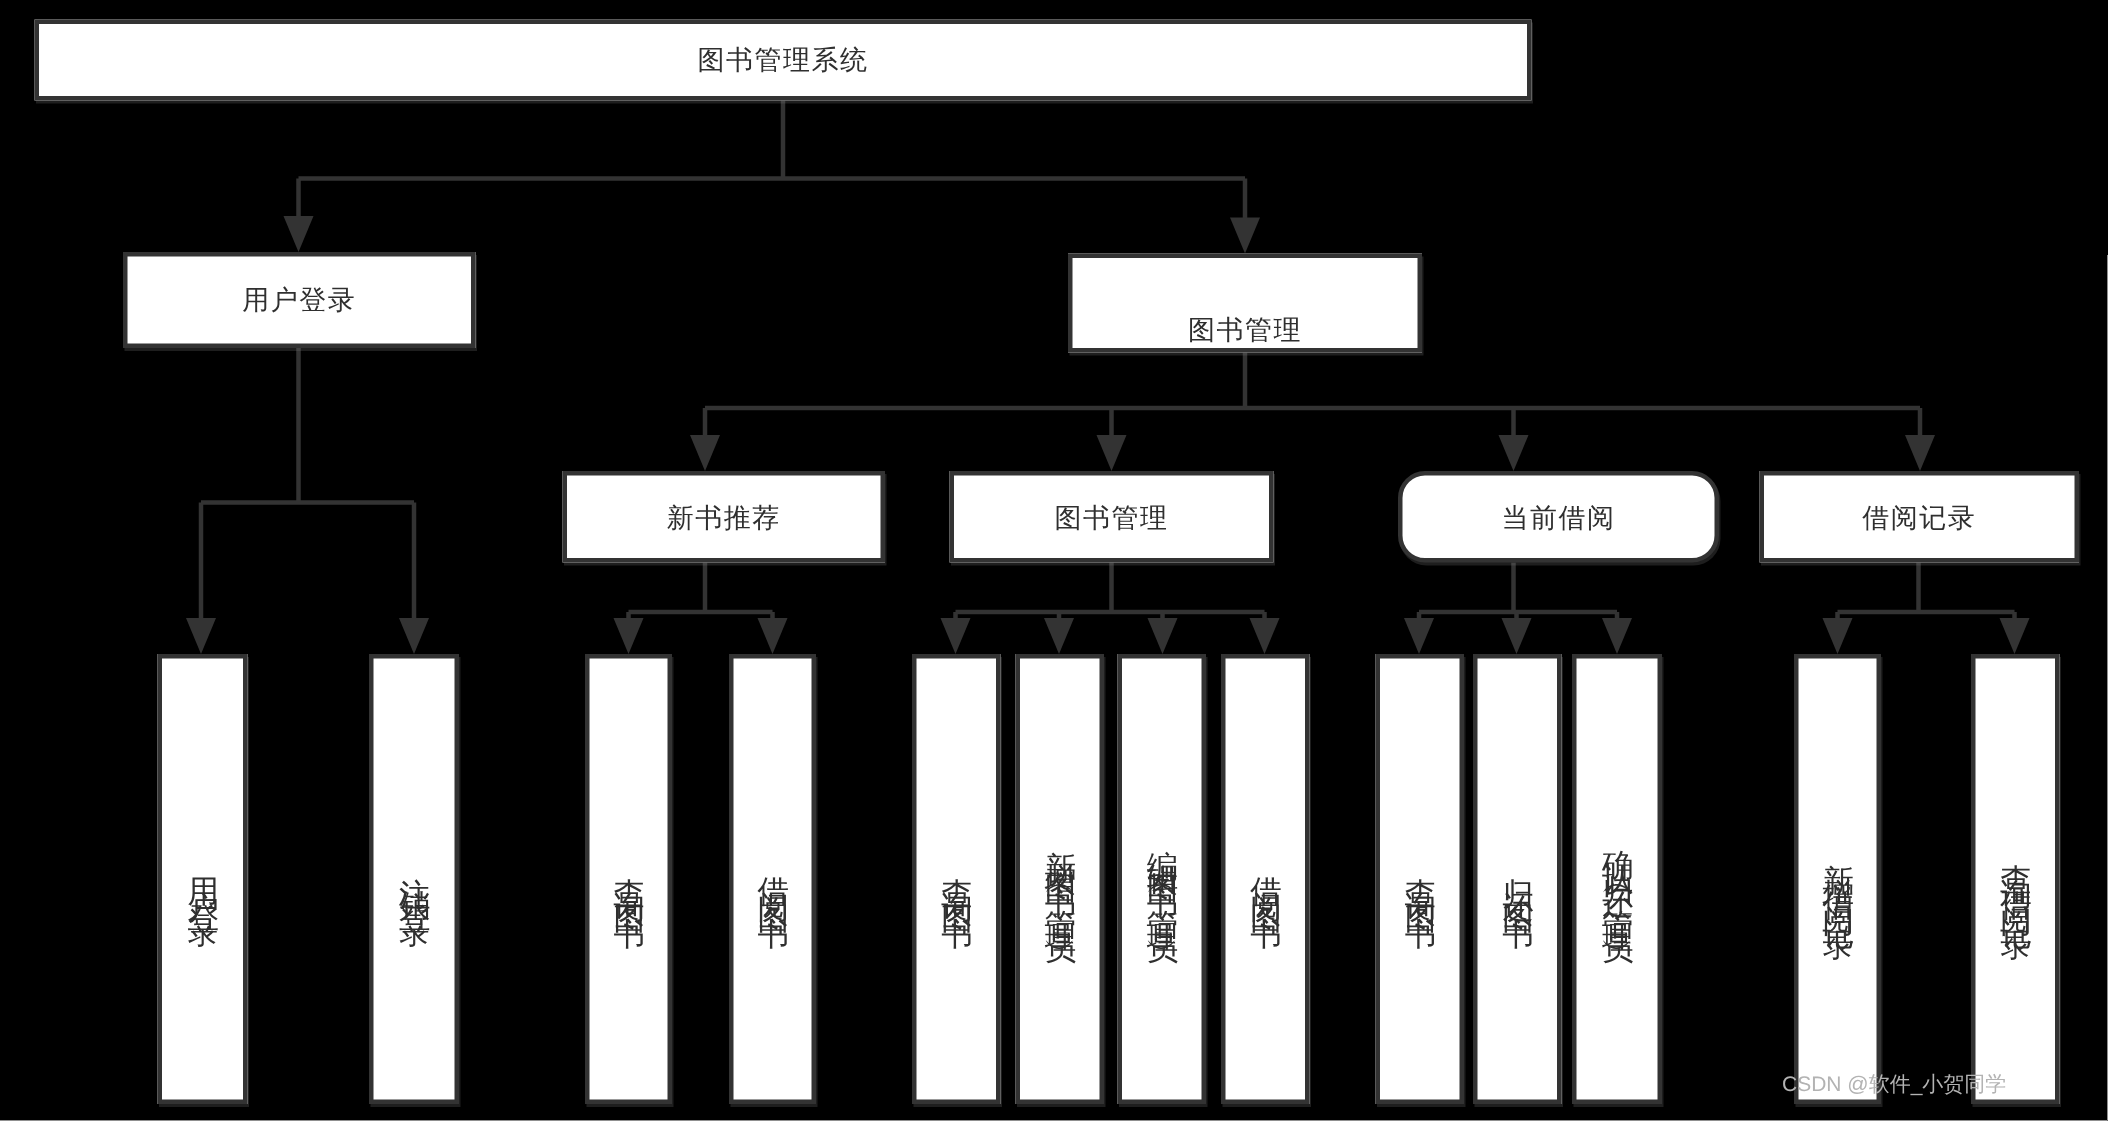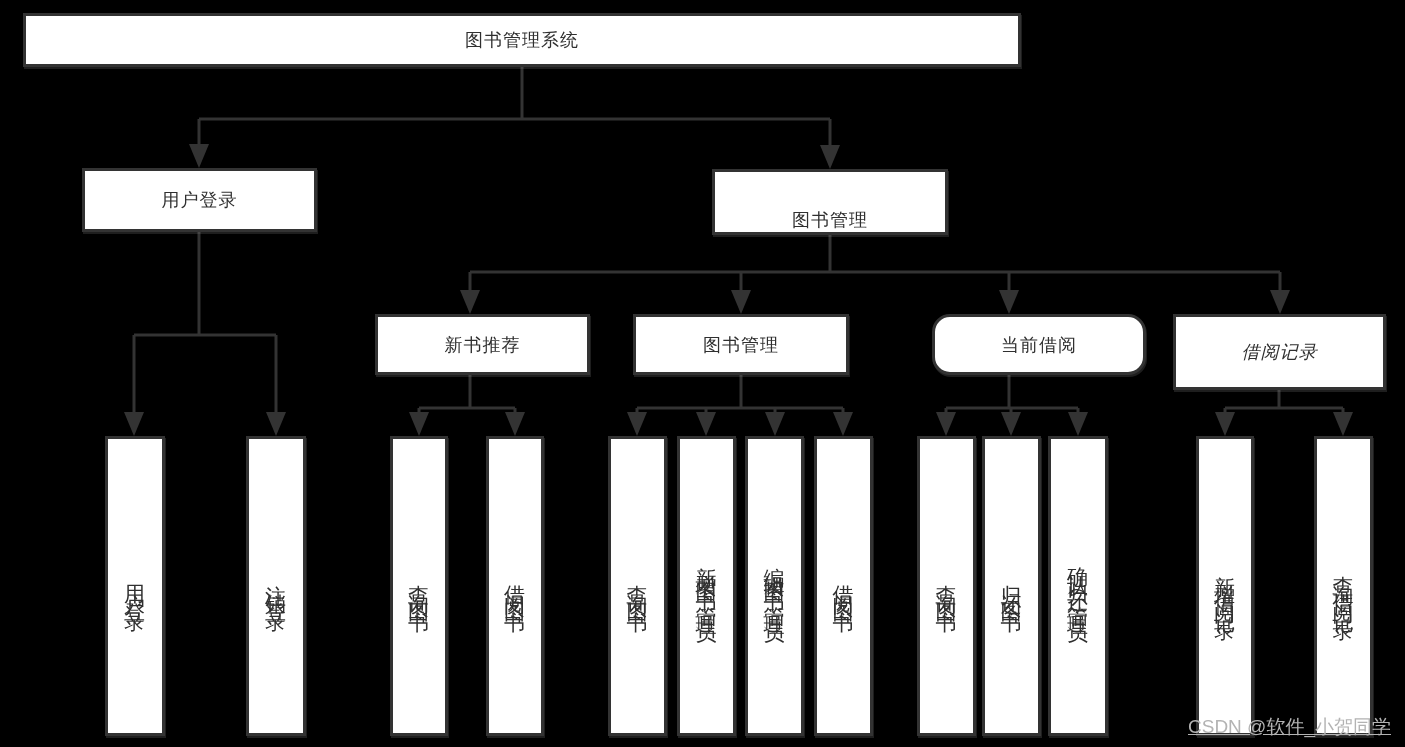--- a/index.html
+++ b/index.html
@@ -54,25 +54,24 @@
   }
 
   .leaf-long .v-label {
     letter-spacing: 8px;
   }
 
   .watermark {
     position: absolute;
     left: 1188px;
     top: 714px;
-    font-size: 19px;
+    font-size: 14px;
     color: #b3b3b3;
     white-space: nowrap;
     z-index: 10;
-    text-decoration: underline;
   }
 </style>
 </head>
 <body>
 
 <div class="canvas">
 
   <svg class="connectors" viewBox="0 0 1405 747" xmlns="http://www.w3.org/2000/svg">
     <g stroke="#333333" stroke-width="3" fill="none">
       <path d="M522 67 V119 M199 119 H830 M199 119 V148 M830 119 V149"></path>
@@ -131,21 +130,21 @@
 
   <div class="box h-box" style="left:375px; top:314px; width:215px; height:61px;">
     <span>新书推荐</span>
   </div>
   <div class="box h-box" style="left:633px; top:314px; width:216px; height:61px;">
     <span>图书管理</span>
   </div>
   <div class="box h-box" style="left:932px; top:314px; width:214px; height:61px;border-radius:18px;">
     <span>当前借阅</span>
   </div>
-  <div class="box h-box" style="left:1173px; top:314px; width:213px; height:76px;font-style:italic;">
+  <div class="box h-box" style="left:1173px; top:314px; width:213px; height:61px;">
     <span>借阅记录</span>
   </div>
 
   <div class="box leaf" style="left:105px; width:60px;">
     <span class="v-label">用户登录</span>
   </div>
   <div class="box leaf" style="left:246px; width:60px;">
     <span class="v-label">注销登录</span>
   </div>
 

